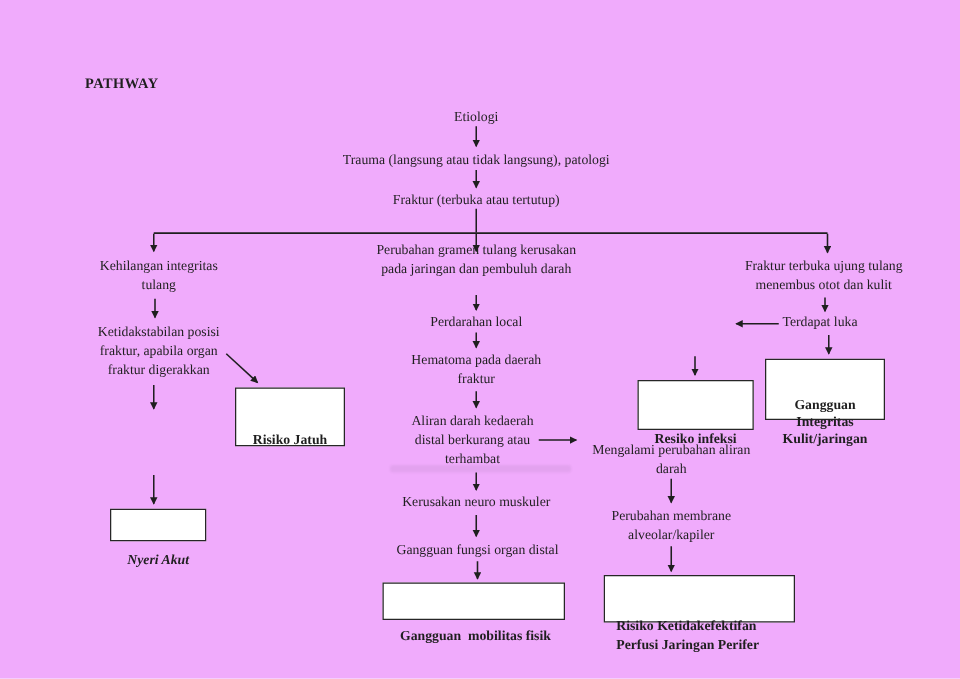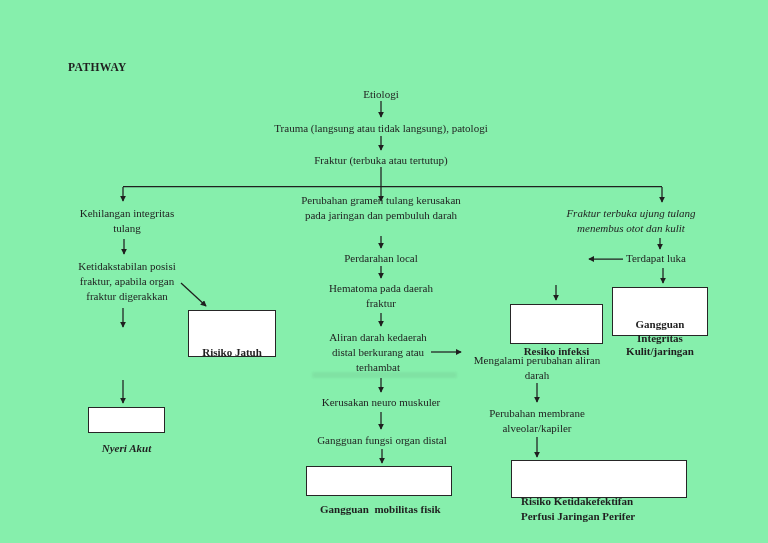--- a/index.html
+++ b/index.html
@@ -1,17 +1,17 @@
 <!DOCTYPE html>
 <html><head>
 <meta charset="utf-8">
 <style>
   html,body { margin:0; padding:0; background:#ffffff; }
   .canvas {
-    position:relative; width:768px; height:543px; background:#86efac;
+    position:relative; width:768px; height:543px; background:#f0abfc;
     font-family:"Liberation Serif","DejaVu Serif",serif; color:#1f1f1f;
     overflow:hidden;
   }
   .title {
     position:absolute; font-weight:bold; font-size:11.5px; letter-spacing:.4px;
   }
   .node {
     position:absolute; font-size:11px; line-height:15px; text-align:center;
     white-space:pre-wrap;
   }
@@ -83,21 +83,21 @@
 pada jaringan dan pembuluh darah</div>
   <div class="node" style="left:321px; top:251px; width:120px;">Perdarahan local</div>
   <div class="node" style="left:311px; top:281px; width:140px;">Hematoma pada daerah
 fraktur</div>
   <div class="node" style="left:303px; top:330px; width:150px;">Aliran darah kedaerah
 distal berkurang atau
 terhambat</div>
   <div class="node" style="left:301px; top:395px; width:160px;">Kerusakan neuro muskuler</div>
   <div class="node" style="left:302px; top:433px; width:160px;">Gangguan fungsi organ distal</div>
 
-  <div class="node" style="left:540px; top:206px; width:182px;font-style:italic;">Fraktur terbuka ujung tulang
+  <div class="node" style="left:568px; top:206px; width:182px;">Fraktur terbuka ujung tulang
 menembus otot dan kulit</div>
   <div class="node" style="left:606px; top:251px; width:100px;">Terdapat luka</div>
   <div class="node" style="left:451px; top:353px; width:172px;">Mengalami perubahan aliran
 darah</div>
   <div class="node" style="left:467px; top:406px; width:140px;">Perubahan membrane
 alveolar/kapiler</div>
 
   <div class="dxbox" style="left:188px; top:310px; width:88px; height:47px; text-align:center; padding-top:6px; line-height:14px;">
     <span class="lbl">Risiko Jatuh</span>
   </div>
@@ -113,18 +113,18 @@
   <div class="dxbox" style="left:510px; top:304px; width:93px; height:40px; text-align:center; padding-top:11px; line-height:14px;">
     <span class="lbl">Resiko infeksi</span>
   </div>
 
   <div class="dxbox" style="left:612px; top:287px; width:96px; height:49px; text-align:center; padding-top:3px; font-size:11px; line-height:13.5px;">
     <span class="lbl">Gangguan
 Integritas
 Kulit/jaringan</span>
   </div>
 
-  <div class="dxbox" style="left:483px; top:460px; width:176px; height:38px; padding:4px 0 0 9px; line-height:14.5px;margin-left:28px;">
+  <div class="dxbox" style="left:483px; top:460px; width:153px; height:38px; padding:4px 0 0 9px; line-height:14.5px;">
     <span class="lbl">Risiko Ketidakefektifan
 Perfusi Jaringan Perifer</span>
   </div>
 
 </div>
 
 </body></html>

